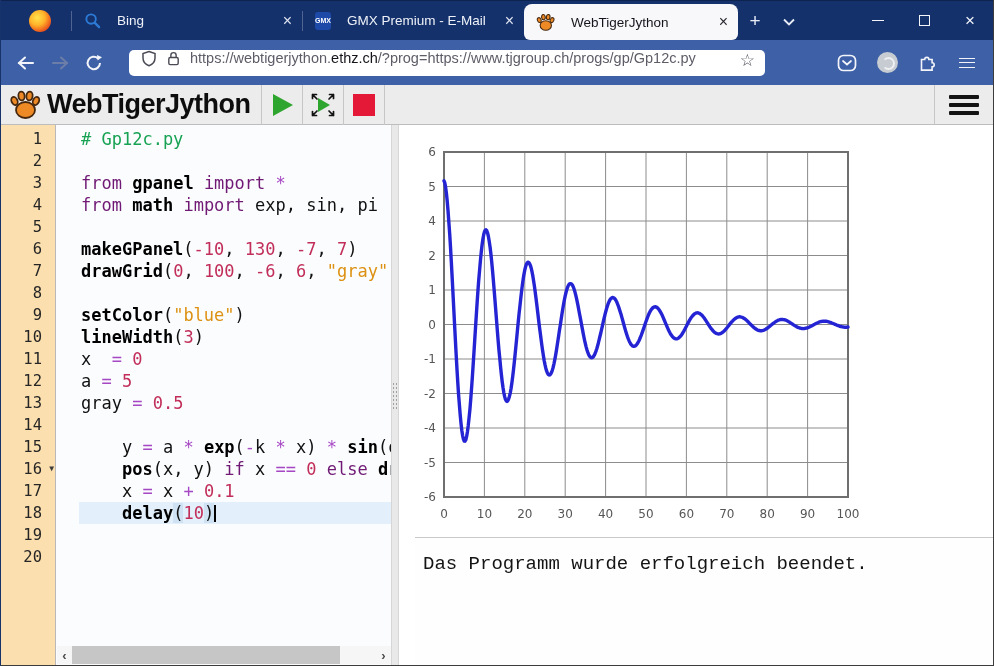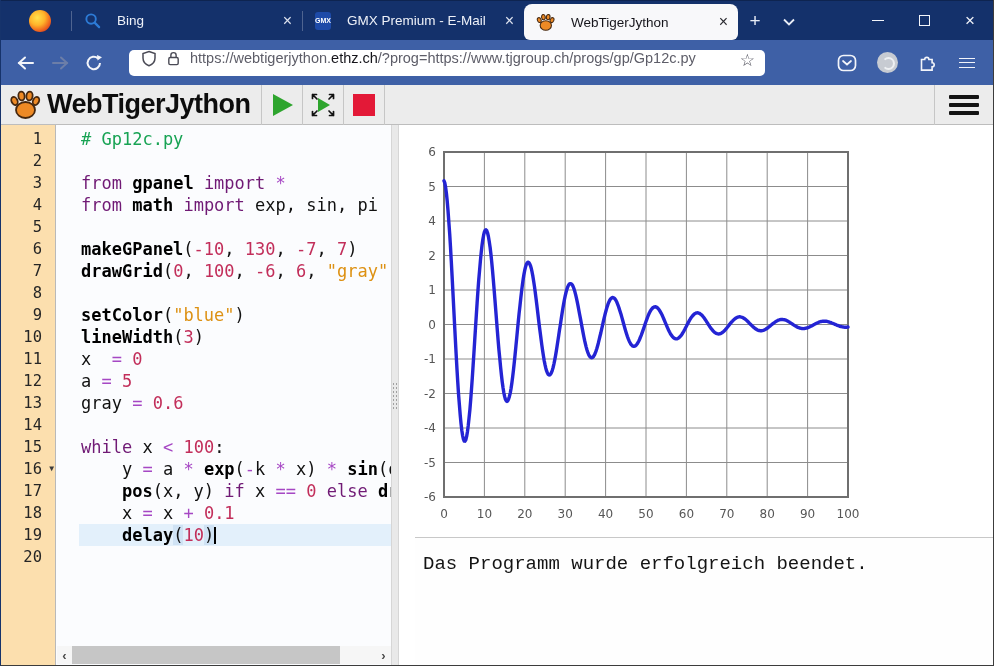--- a/index.html
+++ b/index.html
@@ -277,23 +277,22 @@
           <div class="cl"><span class="tk-kw">from</span><span class="tk-pl"> </span><span class="tk-fn">gpanel</span><span class="tk-pl"> </span><span class="tk-kw">import</span><span class="tk-pl"> </span><span class="tk-op">*</span></div>
           <div class="cl"><span class="tk-kw">from</span><span class="tk-pl"> </span><span class="tk-fn">math</span><span class="tk-pl"> </span><span class="tk-kw">import</span><span class="tk-pl"> exp, sin, pi</span></div>
           <div class="cl"></div>
           <div class="cl"><span class="tk-fn">makeGPanel</span><span class="tk-pl">(</span><span class="tk-num">-10</span><span class="tk-pl">, </span><span class="tk-num">130</span><span class="tk-pl">, </span><span class="tk-num">-7</span><span class="tk-pl">, </span><span class="tk-num">7</span><span class="tk-pl">)</span></div>
           <div class="cl"><span class="tk-fn">drawGrid</span><span class="tk-pl">(</span><span class="tk-num">0</span><span class="tk-pl">, </span><span class="tk-num">100</span><span class="tk-pl">, </span><span class="tk-num">-6</span><span class="tk-pl">, </span><span class="tk-num">6</span><span class="tk-pl">, </span><span class="tk-str">"gray"</span><span class="tk-pl">)</span></div>
           <div class="cl"></div>
           <div class="cl"><span class="tk-fn">setColor</span><span class="tk-pl">(</span><span class="tk-str">"blue"</span><span class="tk-pl">)</span></div>
           <div class="cl"><span class="tk-fn">lineWidth</span><span class="tk-pl">(</span><span class="tk-num">3</span><span class="tk-pl">)</span></div>
           <div class="cl"><span class="tk-pl">x  </span><span class="tk-op">=</span><span class="tk-pl"> </span><span class="tk-num">0</span></div>
           <div class="cl"><span class="tk-pl">a </span><span class="tk-op">=</span><span class="tk-pl"> </span><span class="tk-num">5</span></div>
-          <div class="cl"><span class="tk-pl">gray </span><span class="tk-op">=</span><span class="tk-pl"> </span><span class="tk-num">0.6</span></div>
+          <div class="cl"><span class="tk-pl">gray </span><span class="tk-op">=</span><span class="tk-pl"> </span><span class="tk-num">0.5</span></div>
           <div class="cl"></div>
-          <div class="cl"><span class="tk-kw">while</span><span class="tk-pl"> x </span><span class="tk-op">&lt;</span><span class="tk-pl"> </span><span class="tk-num">100</span><span class="tk-pl">:</span></div>
           <div class="cl"><span class="tk-pl">    y </span><span class="tk-op">=</span><span class="tk-pl"> a </span><span class="tk-op">*</span><span class="tk-pl"> </span><span class="tk-fn">exp</span><span class="tk-pl">(</span><span class="tk-op">-</span><span class="tk-pl">k </span><span class="tk-op">*</span><span class="tk-pl"> x) </span><span class="tk-op">*</span><span class="tk-pl"> </span><span class="tk-fn">sin</span><span class="tk-pl">(ome</span></div>
           <div class="cl"><span class="tk-pl">    </span><span class="tk-fn">pos</span><span class="tk-pl">(x, y) </span><span class="tk-kw">if</span><span class="tk-pl"> x </span><span class="tk-op">==</span><span class="tk-pl"> </span><span class="tk-num">0</span><span class="tk-pl"> </span><span class="tk-kw">else</span><span class="tk-pl"> </span><span class="tk-fn">draw</span></div>
           <div class="cl"><span class="tk-pl">    x </span><span class="tk-op">=</span><span class="tk-pl"> x </span><span class="tk-op">+</span><span class="tk-pl"> </span><span class="tk-num">0.1</span></div>
           <div class="cl active"><span class="tk-pl">    </span><span class="tk-fn">delay</span><span class="tk-brk">(</span><span class="tk-num">10</span><span class="tk-brk">)</span><span class="caret"></span></div>
         </div>
       <div class="hscroll">
         <div class="hs-arrow">‹</div>
         <div class="hs-track">
           <div class="hs-thumb"></div>
         </div>

